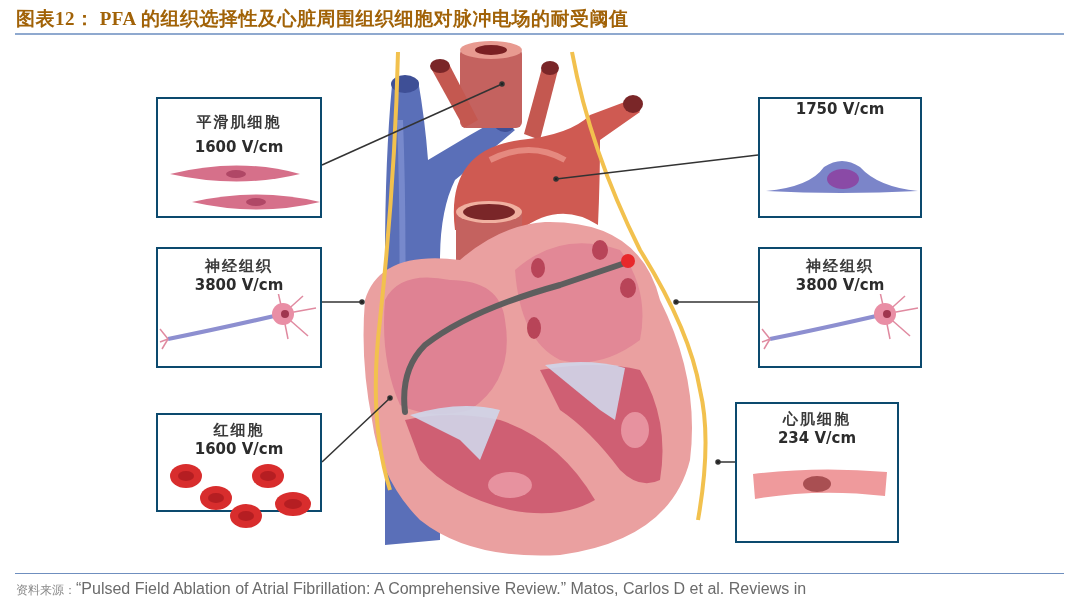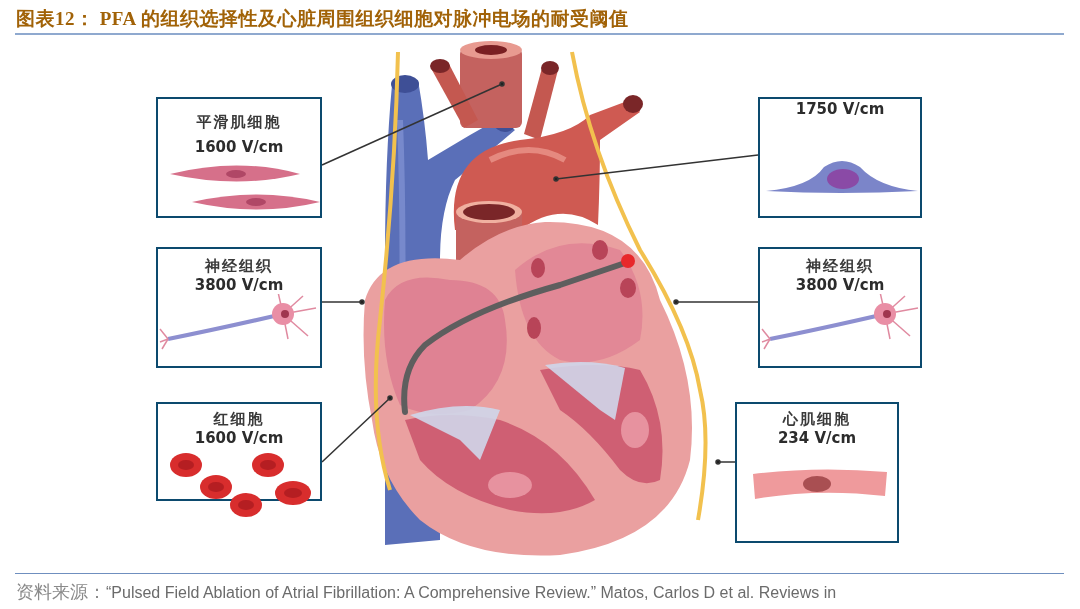--- a/index.html
+++ b/index.html
@@ -1,21 +1,21 @@
 <!DOCTYPE html>
 <html><head>
 <meta charset="utf-8">
 <style>
   html, body { margin:0; padding:0; background:#ffffff; }
   body { width:1080px; height:609px; position:relative; overflow:hidden; font-family:"DejaVu Sans", sans-serif; }
   .title { position:absolute; left:16px; top:6px; font-size:19px; font-weight:bold; color:#a16207; letter-spacing:0.5px; white-space:nowrap;font-family:Liberation Serif, serif; }
   .title-rule { position:absolute; left:15px; top:33px; width:1049px; height:2px; background:#8fa9cf; }
   .source-rule { position:absolute; left:15px; top:573px; width:1049px; height:1px; background:#6f8fbf; }
   .source { position:absolute; left:16px; top:580px; font-size:16px; color:#6b6b6b; font-family:"Liberation Sans", sans-serif; white-space:nowrap; }
-  .source .label { font-family:"DejaVu Serif", serif; font-size:18px; color:#8a8a8a; }
+  .source .label { font-family:"DejaVu Serif", serif; font-size:12px; color:#8a8a8a; }
   .diagram { position:absolute; left:0; top:40px; width:1080px; height:530px; }
   .box { position:absolute; background:#fff; border:2px solid #0c4a6e; box-sizing:border-box; text-align:center; }
   .box .name { font-family:"DejaVu Serif", serif; font-weight:bold; font-size:15px; color:#3a3a3a; margin-top:14px; letter-spacing:2px; line-height:18px; }
   .box .val { font-family:"DejaVu Sans", sans-serif; font-weight:bold; font-size:15px; color:#2c2c2c; line-height:20px; }
   .box svg { position:absolute; left:0; }
 </style>
 </head>
 <body>
 
 <div class="title">图表12： PFA 的组织选择性及心脏周围组织细胞对脉冲电场的耐受阈值</div>
@@ -112,21 +112,21 @@
           <path d="M125 20 L130 45"></path>
           <path d="M10 45 L2 35"></path>
           <path d="M10 45 L4 55"></path>
           <path d="M10 45 L2 48"></path>
       </g>
       <circle cx="125" cy="20" r="11" fill="#e98ea5"></circle>
       <circle cx="127" cy="20" r="4" fill="#a0364f"></circle>
     </svg>
   </div>
 
-  <div class="box" style="left:156px;top:362px;width:166px;height:99px;">
+  <div class="box" style="left:156px;top:373px;width:166px;height:99px;">
     <div class="name" style="margin-top:6px;">红细胞</div>
     <div class="val">1600 V/cm</div>
     <svg width="166" height="75" style="top:46px;">
       <g fill="#d82d2d">
         <ellipse cx="28" cy="15" rx="16" ry="12"></ellipse>
           <ellipse cx="58" cy="37" rx="16" ry="12"></ellipse>
         <ellipse cx="110" cy="15" rx="16" ry="12"></ellipse>
           <ellipse cx="88" cy="55" rx="16" ry="12"></ellipse>
         <ellipse cx="135" cy="43" rx="18" ry="12"></ellipse>
       </g>

